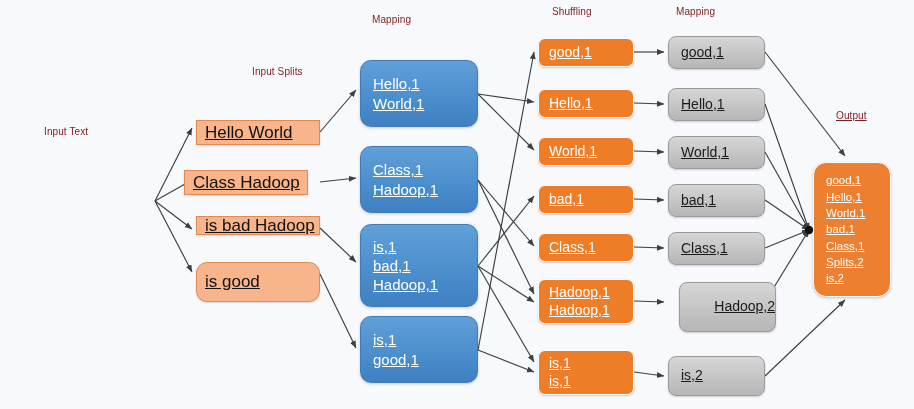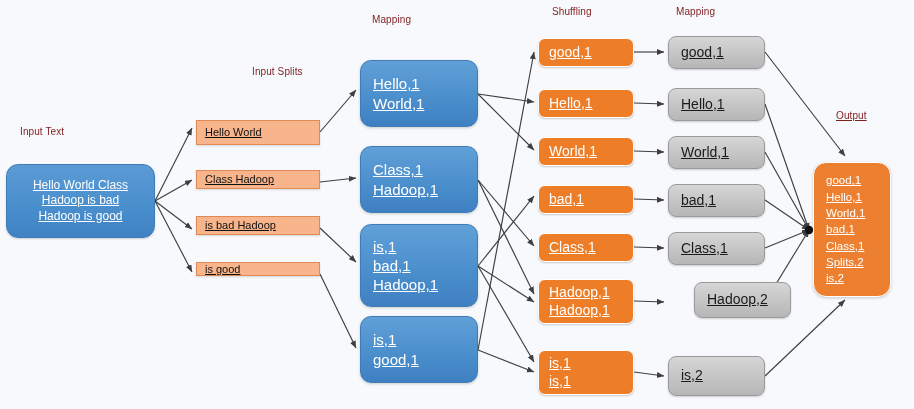--- a/index.html
+++ b/index.html
@@ -51,21 +51,21 @@
     font-size: 12px;
     align-items: center;
     text-align: center;
     box-shadow: 0 1px 2px rgba(0,0,0,0.18);
   }
   
   .n-split {
     background: #f8b48a;
     border: 1px solid #e08b55;
     color: #111111;
-    font-size: 11px;
+    font-size: 17px;
     padding-left: 8px;
     box-shadow: 0 1px 2px rgba(0,0,0,0.14);
   }
   
   .n-map {
     background: linear-gradient(180deg, #61a0d8 0%, #4b8fcd 55%, #3f80c2 100%);
     border: 1px solid #3f7cb8;
     border-radius: 11px;
     color: #ffffff;
     font-size: 15px;
@@ -145,35 +145,34 @@
         <line x1="765" y1="152" x2="809" y2="230" marker-end="url(#ah)"></line>
         <line x1="765" y1="200" x2="809" y2="230" marker-end="url(#ah)"></line>
         <line x1="765" y1="248" x2="809" y2="230" marker-end="url(#ah)"></line>
         <line x1="765" y1="302" x2="809" y2="230" marker-end="url(#ah)"></line>
         <line x1="765" y1="376" x2="845" y2="300" marker-end="url(#ah)"></line>
       </g>
     <circle cx="809" cy="230" r="4.2" fill="#111111"></circle>
   </svg>
 
   <div id="titles">
-      <div class="stage-title" style="left: 20px; top: 126px;">Input Text</div>
+      <div class="stage-title" style="left: 44px; top: 126px;">Input Text</div>
       <div class="stage-title" style="left: 208px; top: 66px; margin-left: 44px;">Input Splits</div>
       <div class="stage-title" style="left: 372px; top: 14px;">Mapping</div>
       <div class="stage-title" style="left: 552px; top: 6px;">Shuffling</div>
       <div class="stage-title" style="left: 676px; top: 6px;">Mapping</div>
       <div class="stage-title" style="left: 836px; top: 110px; text-decoration: underline;">Output</div>
     </div>
 
-  <div id="node-input-text" class="node n-input" style="left: 6px; top: 164px; width: 149px; height: 74px;"><span class="ln">Hello World Class</span><span class="ln">Hadoop is bad</span><span class="ln">Hadoop is good</span></div>
 
   <div id="group-splits">
       <div class="node n-split" style="left: 196px; top: 120px; width: 124px; height: 25px;"><span class="ln">Hello World</span></div>
-      <div class="node n-split" style="left: 196px; top: 170px; width: 124px; height: 19px;"><span class="ln">Class Hadoop</span></div>
+      <div class="node n-split" style="left: 184px; top: 170px; width: 124px; height: 25px;"><span class="ln">Class Hadoop</span></div>
       <div class="node n-split" style="left: 196px; top: 216px; width: 124px; height: 19px;"><span class="ln">is bad Hadoop</span></div>
-      <div class="node n-split" style="left: 196px; top: 262px; width: 124px; height: 14px;"><span class="ln">is good</span></div>
+      <div class="node n-split" style="left: 196px; top: 262px; width: 124px; height: 40px; border-radius: 11px;"><span class="ln">is good</span></div>
     </div>
   <div id="group-mapping">
       <div class="node n-map" style="left: 360px; top: 60px; width: 118px; height: 67px;"><span class="ln">Hello,1</span><span class="ln">World,1</span></div>
       <div class="node n-map" style="left: 360px; top: 146px; width: 118px; height: 67px;"><span class="ln">Class,1</span><span class="ln">Hadoop,1</span></div>
       <div class="node n-map" style="left: 360px; top: 224px; width: 118px; height: 83px;"><span class="ln">is,1</span><span class="ln">bad,1</span><span class="ln">Hadoop,1</span></div>
       <div class="node n-map" style="left: 360px; top: 316px; width: 118px; height: 67px;"><span class="ln">is,1</span><span class="ln">good,1</span></div>
     </div>
   <div id="group-shuffling">
       <div class="node n-shuffle" style="left: 538px; top: 38px; width: 96px; height: 29px;"><span class="ln">good,1</span></div>
       <div class="node n-shuffle" style="left: 538px; top: 89px; width: 96px; height: 29px;"><span class="ln">Hello,1</span></div>
@@ -182,19 +181,19 @@
       <div class="node n-shuffle" style="left: 538px; top: 233px; width: 96px; height: 29px;"><span class="ln">Class,1</span></div>
       <div class="node n-shuffle" style="left: 538px; top: 279px; width: 96px; height: 45px;"><span class="ln">Hadoop,1</span><span class="ln">Hadoop,1</span></div>
       <div class="node n-shuffle" style="left: 538px; top: 350px; width: 96px; height: 45px;"><span class="ln">is,1</span><span class="ln">is,1</span></div>
     </div>
   <div id="group-reducer">
       <div class="node n-reduce" style="left: 668px; top: 36px; width: 97px; height: 33px;"><span class="ln">good,1</span></div>
       <div class="node n-reduce" style="left: 668px; top: 88px; width: 97px; height: 33px;"><span class="ln">Hello,1</span></div>
       <div class="node n-reduce" style="left: 668px; top: 136px; width: 97px; height: 33px;"><span class="ln">World,1</span></div>
       <div class="node n-reduce" style="left: 668px; top: 184px; width: 97px; height: 33px;"><span class="ln">bad,1</span></div>
       <div class="node n-reduce" style="left: 668px; top: 232px; width: 97px; height: 33px;"><span class="ln">Class,1</span></div>
-      <div class="node n-reduce" style="left: 694px; top: 282px; width: 97px; height: 36px;"><span class="ln">Hadoop,2</span></div>
+      <div class="node n-reduce" style="left: 679px; top: 282px; width: 97px; height: 50px; align-items: flex-end;"><span class="ln">Hadoop,2</span></div>
       <div class="node n-reduce" style="left: 668px; top: 356px; width: 97px; height: 40px;"><span class="ln">is,2</span></div>
     </div>
 
   <div id="node-output" class="node n-output" style="left: 813px; top: 162px; width: 78px; height: 135px;"><span class="ln">good,1</span><span class="ln">Hello,1</span><span class="ln">World,1</span><span class="ln">bad,1</span><span class="ln">Class,1</span><span class="ln">Splits,2</span><span class="ln">is,2</span></div>
 
 </div>
 
 </body></html>

